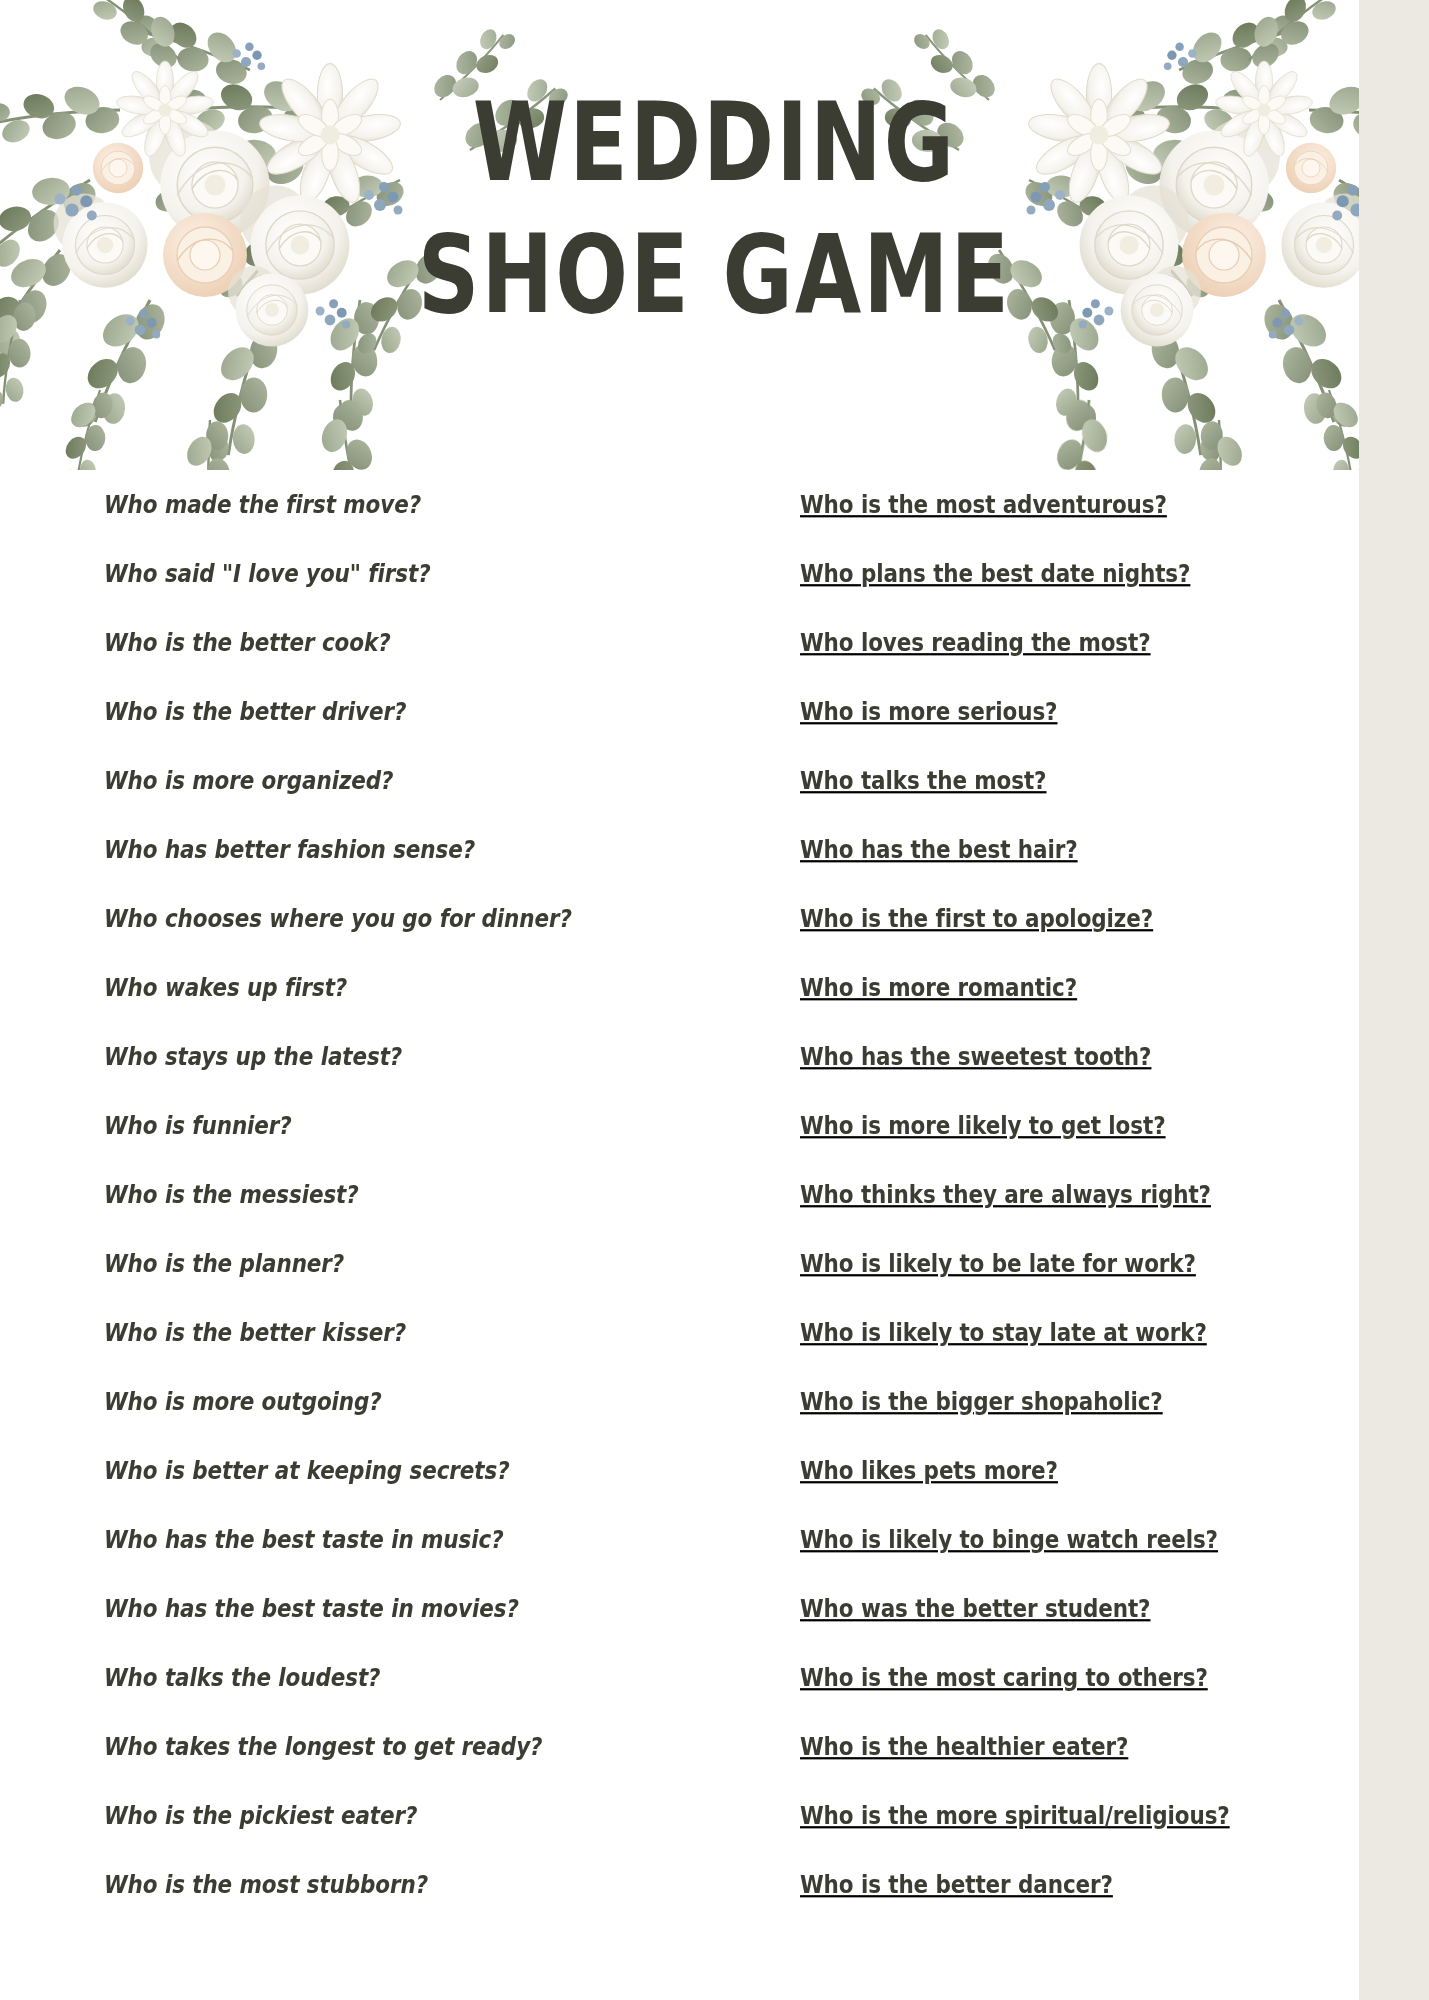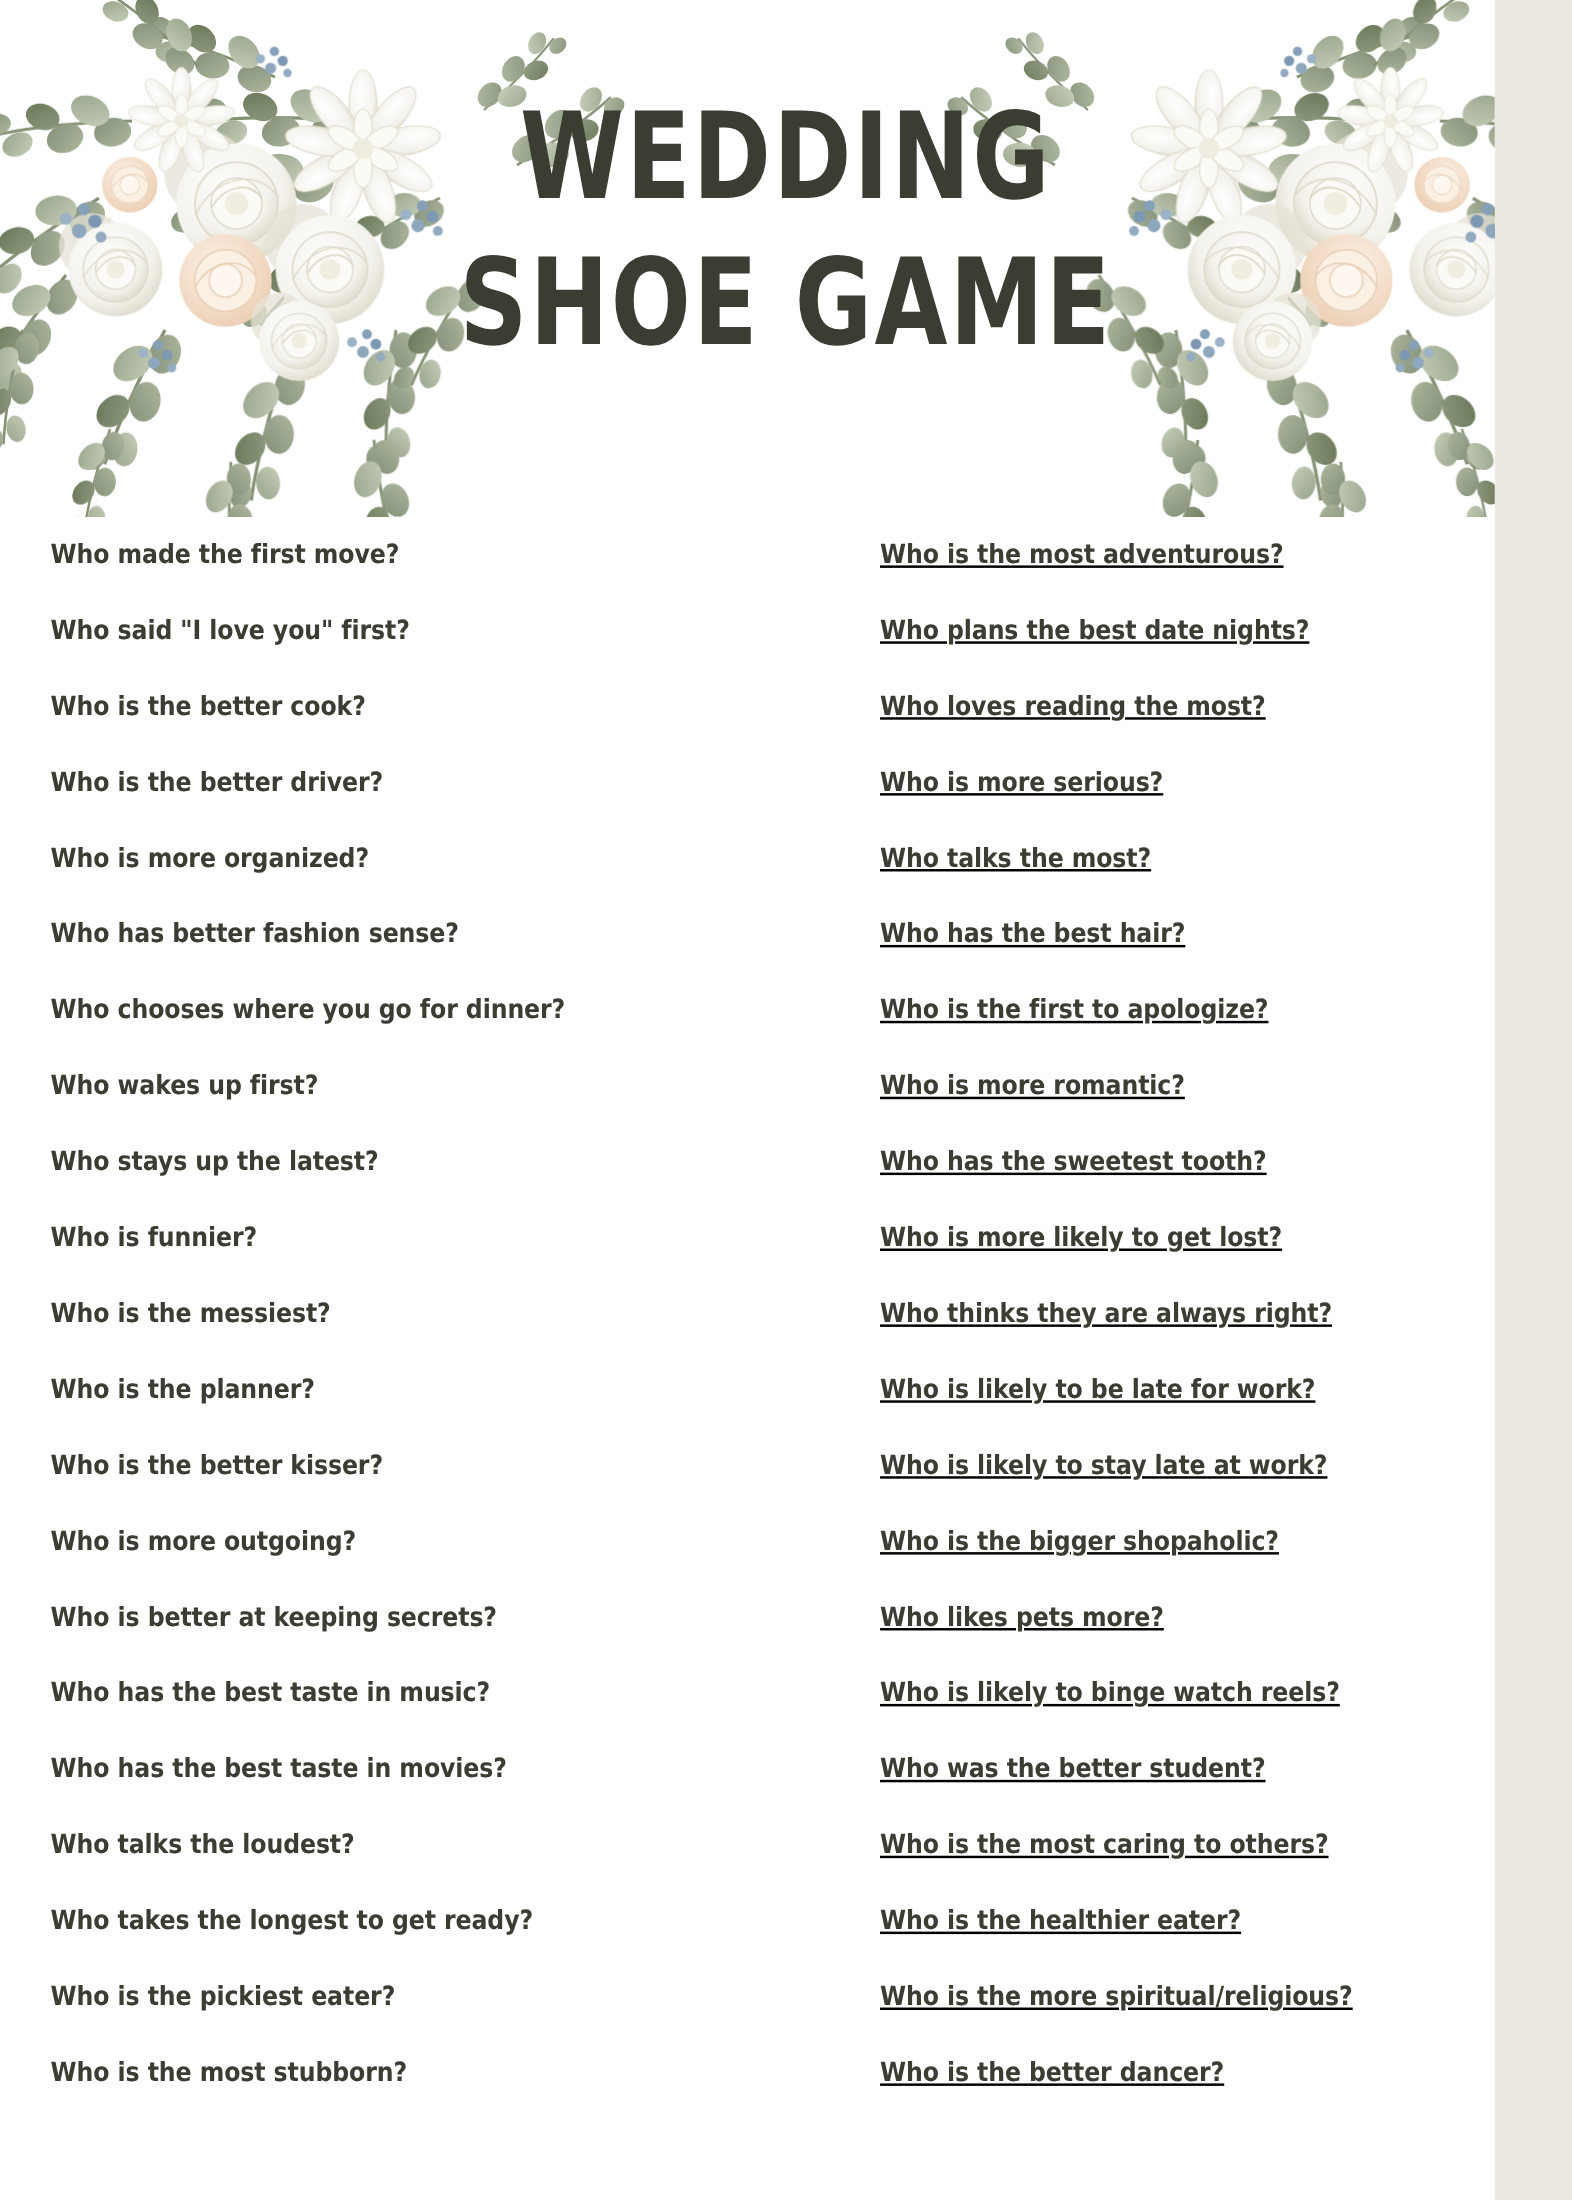--- a/index.html
+++ b/index.html
@@ -64,21 +64,21 @@
     top: 470px;
     left: 0;
     width: 1429px;
     display: flex;
     z-index: 4;
   }
   .col {
     width: 714px;
     box-sizing: border-box;
   }
-  .col-left { padding-left: 46px; }
+  .col-left { padding-left: 104px; font-style: italic; }
   .col-right { padding-left: 86px; text-decoration: underline; }
   .q {
     font-family: "DejaVu Sans", sans-serif;
     font-weight: bold;
     font-size: 21.5px;
     color: #3b3d33;
     height: 69px;
     line-height: 69px;
     white-space: nowrap;
     transform: scaleY(1.12);

